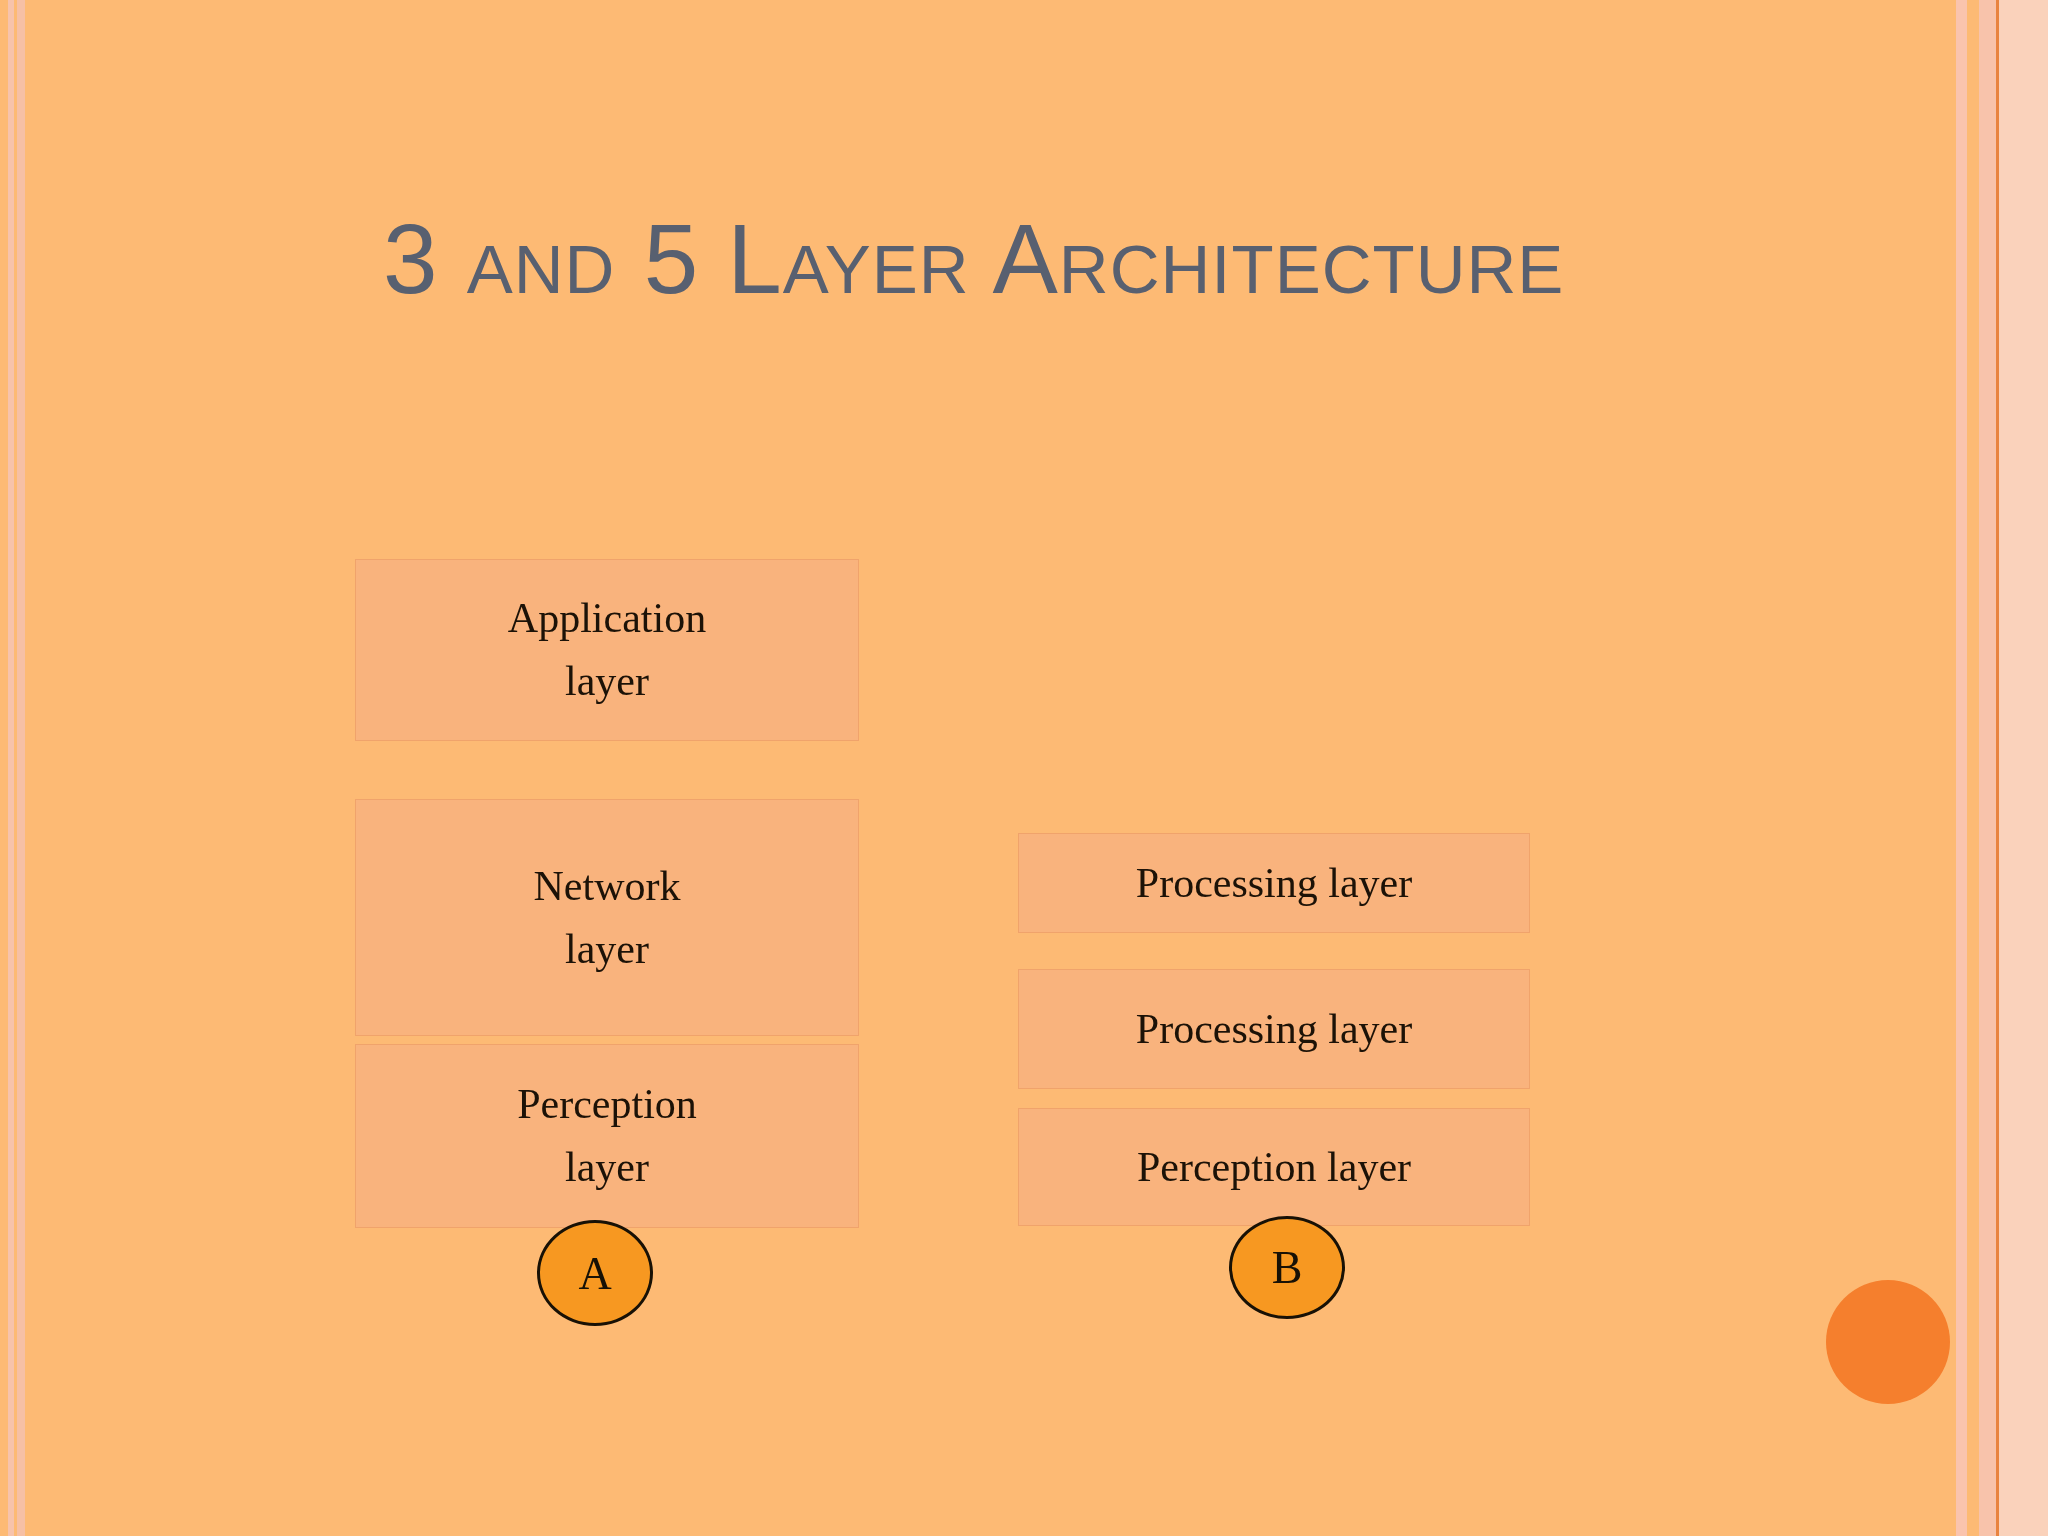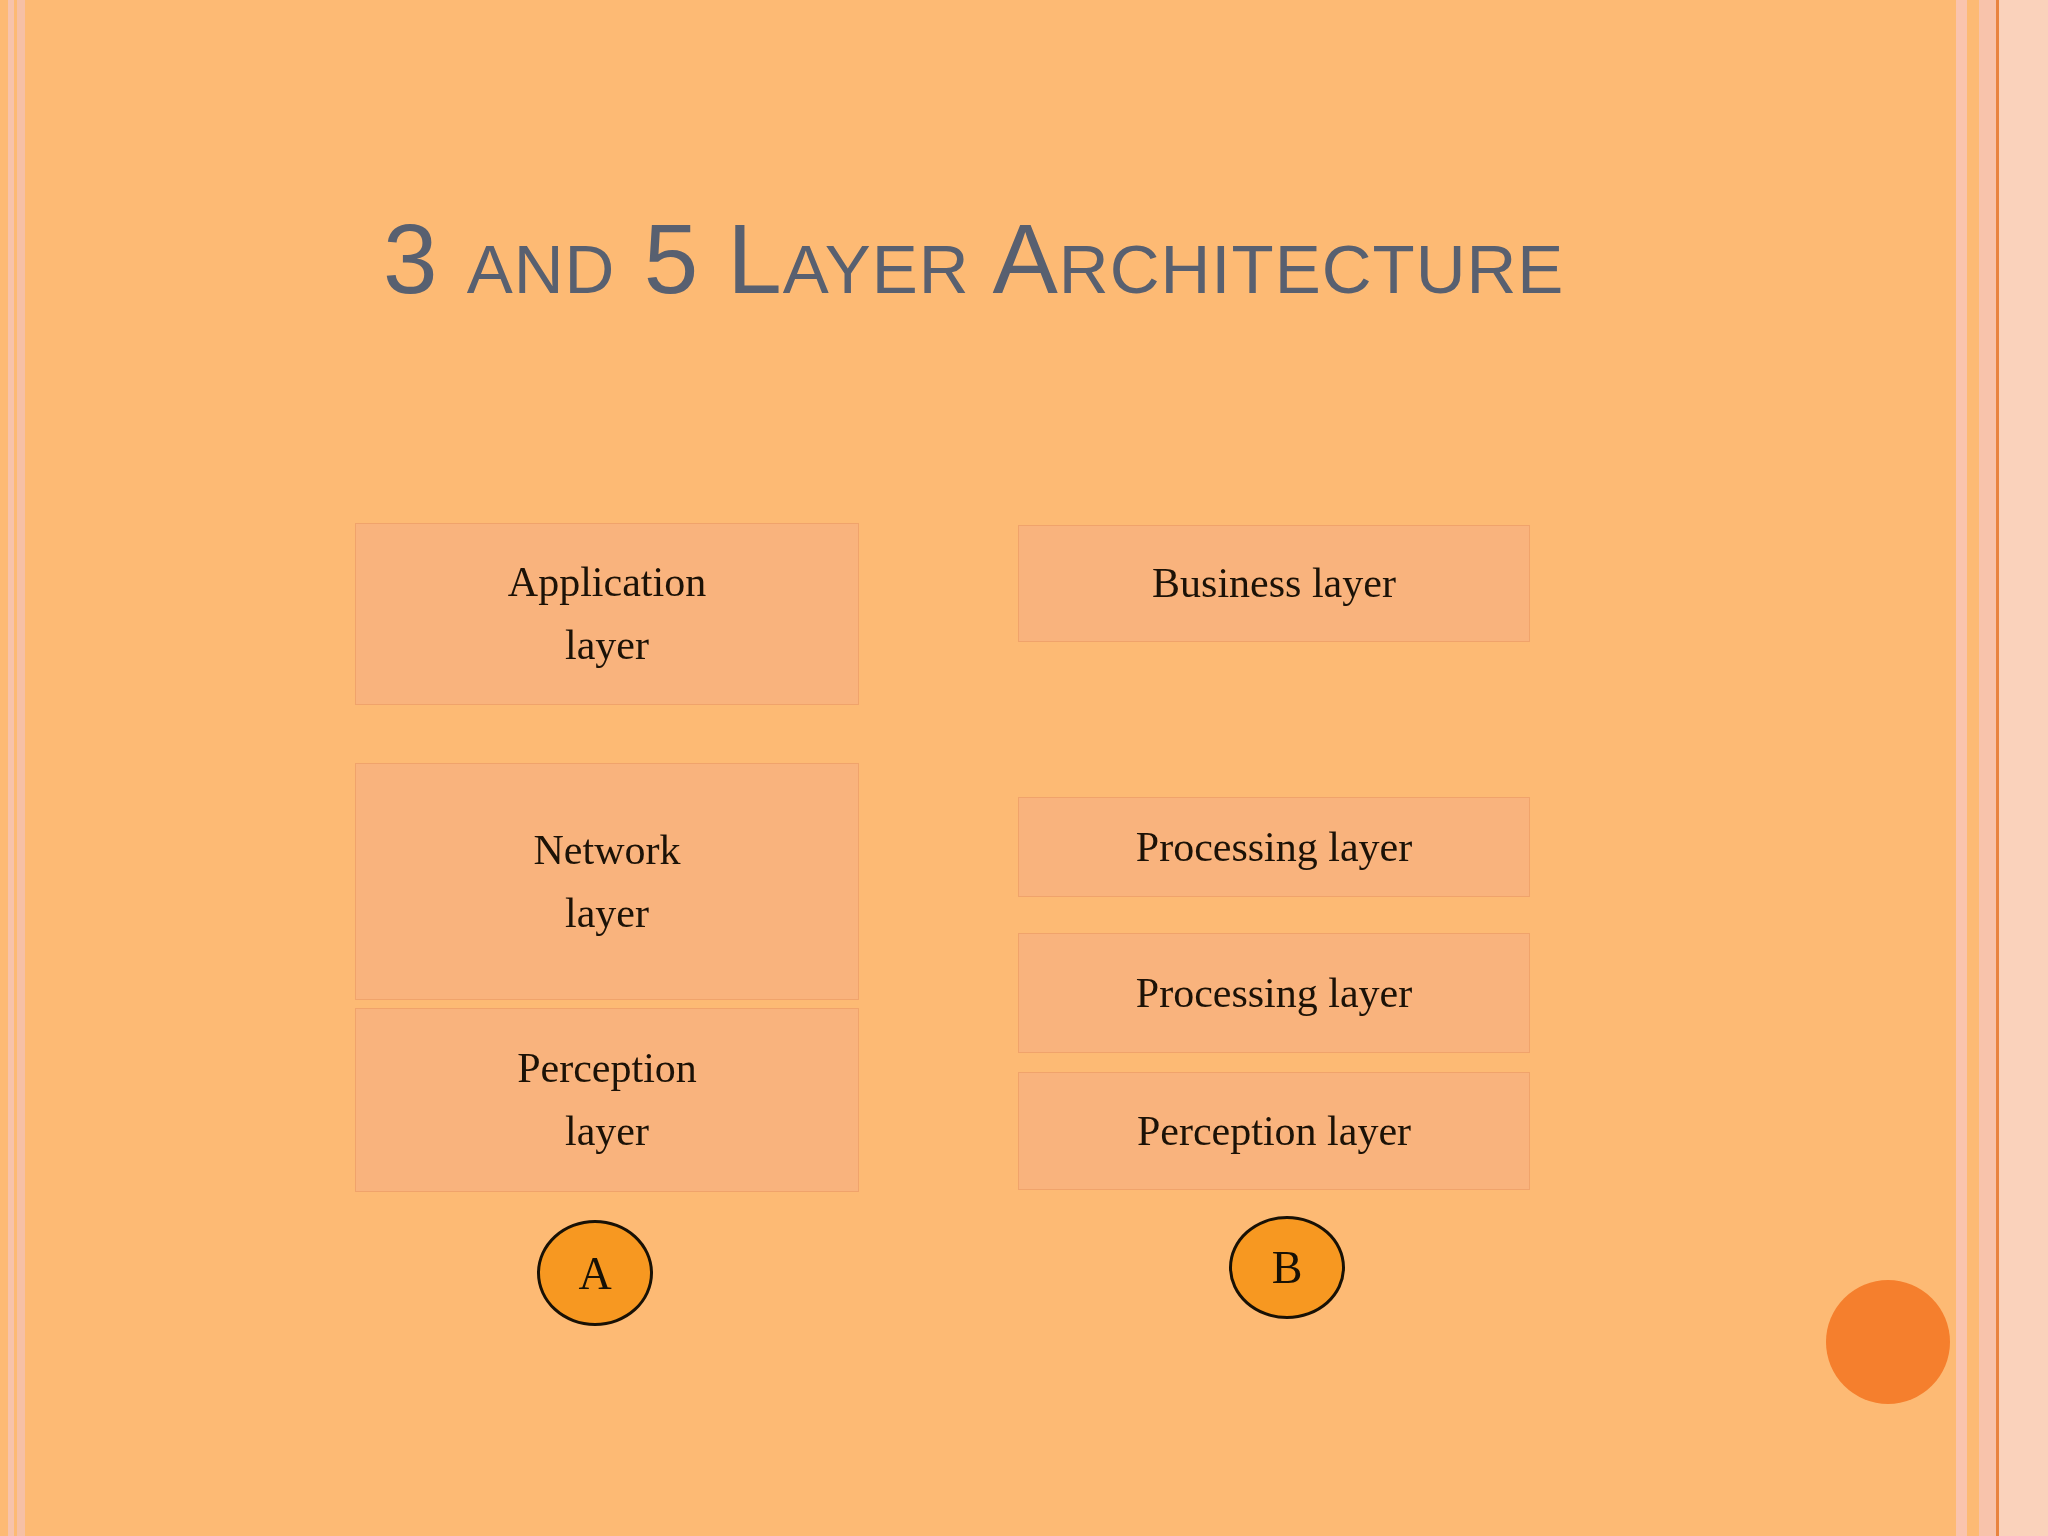--- a/index.html
+++ b/index.html
@@ -54,20 +54,21 @@
     border: 1px solid #f0a36b;
     box-sizing: border-box;
     display: flex;
     flex-direction: column;
     align-items: center;
     justify-content: center;
     text-align: center;
     color: #1c1207;
     font-size: 42px;
     line-height: 1.5;
+    margin-top: 36px;
   }
   
   .col-a { left: 355px; width: 504px; }
   .a1 { top: 523px;  height: 182px; }
   .a2 { top: 763px;  height: 237px; }
   .a3 { top: 1008px; height: 184px; }
   
   .col-b { left: 1018px; width: 512px; }
   .b1 { top: 525px;  height: 117px; }
   .b2 { top: 658px;  height: 122px; }
@@ -123,23 +124,20 @@
   </div>
   <div class="box col-a a2">
     <span>Network</span>
     <span>layer</span>
   </div>
   <div class="box col-a a3">
     <span>Perception</span>
     <span>layer</span>
   </div>
 
-  <div class="box col-b b1">
-    <span>Business layer</span>
-  </div>
   <div class="box col-b b3">
     <span>Processing layer</span>
   </div>
   <div class="box col-b b4">
     <span>Processing layer</span>
   </div>
   <div class="box col-b b5">
     <span>Perception layer</span>
   </div>
 

